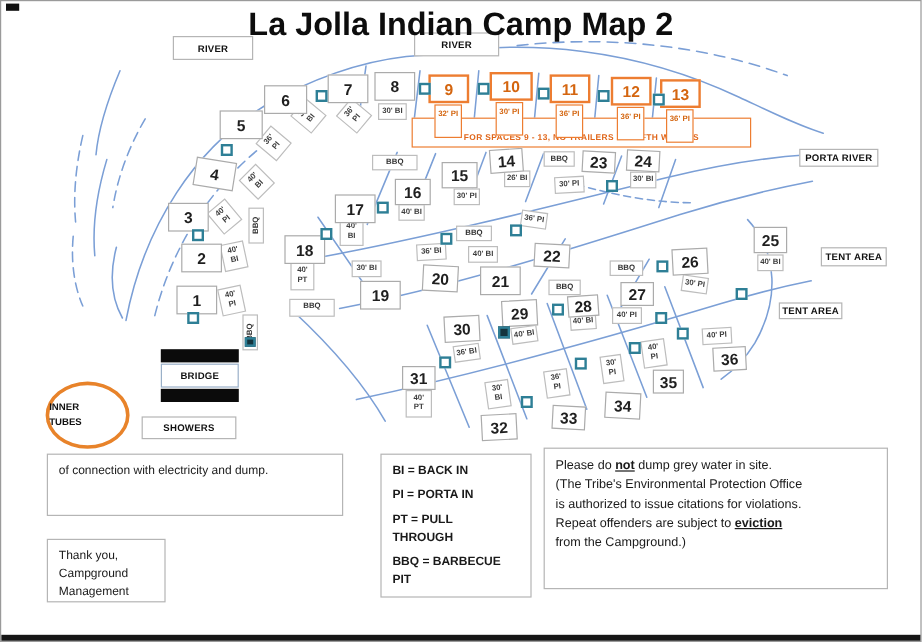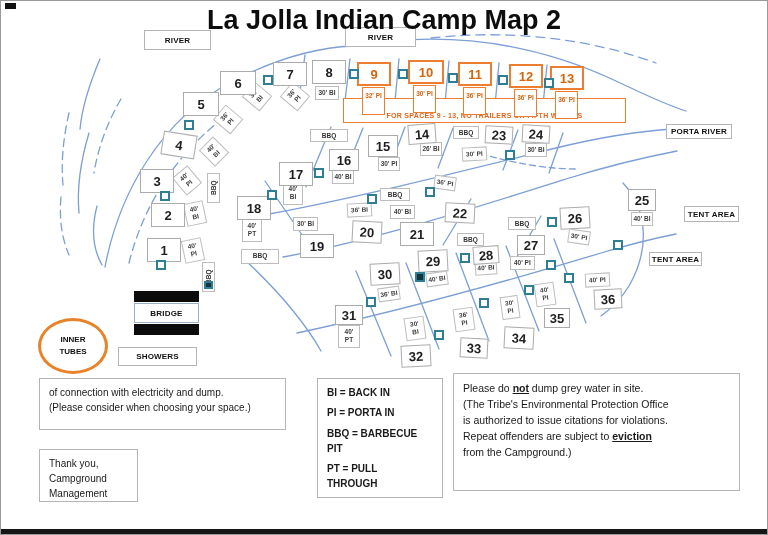--- a/index.html
+++ b/index.html
@@ -22,21 +22,21 @@
            font-size:7px; font-weight:700; padding-bottom:3px; letter-spacing:.3px; background:#fff; }
   .bbq { position:absolute; background:#fff; border:1px solid #bdbdbd; font-size:6.5px; font-weight:700;
          color:#333; text-align:center; padding:2px 1px; z-index:2; }
   .bbq.vert { writing-mode:vertical-rl; transform:rotate(180deg); padding:1px 2px; }
   .fac { position:absolute; background:#fff; border:1px solid #b5b5b5; font-weight:700; font-size:8px;
          color:#111; display:flex; align-items:center; justify-content:center; letter-spacing:.2px; z-index:3; }
   .sq { position:absolute; width:10px; height:10px; border:2px solid #2E7F96; background:#fff; z-index:4; }
   .sq.dark { background:#14343d; }
   .bar { position:absolute; background:#0b0b0b; z-index:3; }
   .tubes { position:absolute; left:37px; top:317px; width:70px; height:56px; border:3px solid #E8832A;
-           border-radius:50%; display:flex; flex-direction:column; align-items:center; justify-content:center;
+           border-radius:50%; display:flex; flex-direction:column; justify-content:center;
            font-size:8px; font-weight:700; color:#111; z-index:3; background:#fff; line-height:1.5; }
   .txtbox { position:absolute; border:1px solid #b5b5b5; background:#fff; padding:6px 9px;
             font-size:10px; color:#1a1a1a; line-height:15px; z-index:3; }
   .legendbox { display:flex; flex-direction:column; justify-content:space-between;
                font-weight:700; font-size:10px; white-space:pre-line; }
   .rules { font-size:10.5px; line-height:16px; }
   .bu { font-weight:700; text-decoration:underline; }
   .corner { position:absolute; left:4px; top:2px; width:11px; height:6px; background:#111; z-index:5; }
 </style>
 </head>
@@ -208,35 +208,34 @@
   <div class="fac" style="left:133px;top:302px;width:65px;height:20px;border-color:#9ab0c8">BRIDGE</div>
   <div class="bar" style="left:133px;top:323px;width:65px;height:11px"></div>
   <div class="tubes">
     <span>INNER</span>
     <span>TUBES</span>
   </div>
   <div class="fac" style="left:117px;top:346px;width:79px;height:19px">SHOWERS</div>
 
   <div class="txtbox" style="left:38px;top:377px;width:247px;height:52px">
     <div>of connection with electricity and dump.</div>
-    <div>(Please consider when choosing your space.)</div>
   </div>
 
   <div class="txtbox" style="left:38px;top:448px;width:99px;height:53px">
     <div>Thank you,</div>
     <div>Campground</div>
     <div>Management</div>
   </div>
 
   <div class="txtbox legendbox" style="left:316px;top:377px;width:126px;height:120px">
     <div>BI = BACK IN</div>
     <div>PI = PORTA IN</div>
-    <div>BBQ = BARBECUE PIT</div>
     <div>PT = PULL
 THROUGH</div>
+    <div>BBQ = BARBECUE PIT</div>
   </div>
 
   <div class="txtbox rules" style="left:452px;top:372px;width:287px;height:118px">
     <div><span>Please do </span><span class="bu">not</span><span> dump grey water in site.</span></div>
     <div>(The Tribe's Environmental Protection Office</div>
     <div>is authorized to issue citations for violations.</div>
     <div><span>Repeat offenders are subject to </span><span class="bu">eviction</span></div>
     <div>from the Campground.)</div>
     <div style="height:14px"></div>
   </div>

